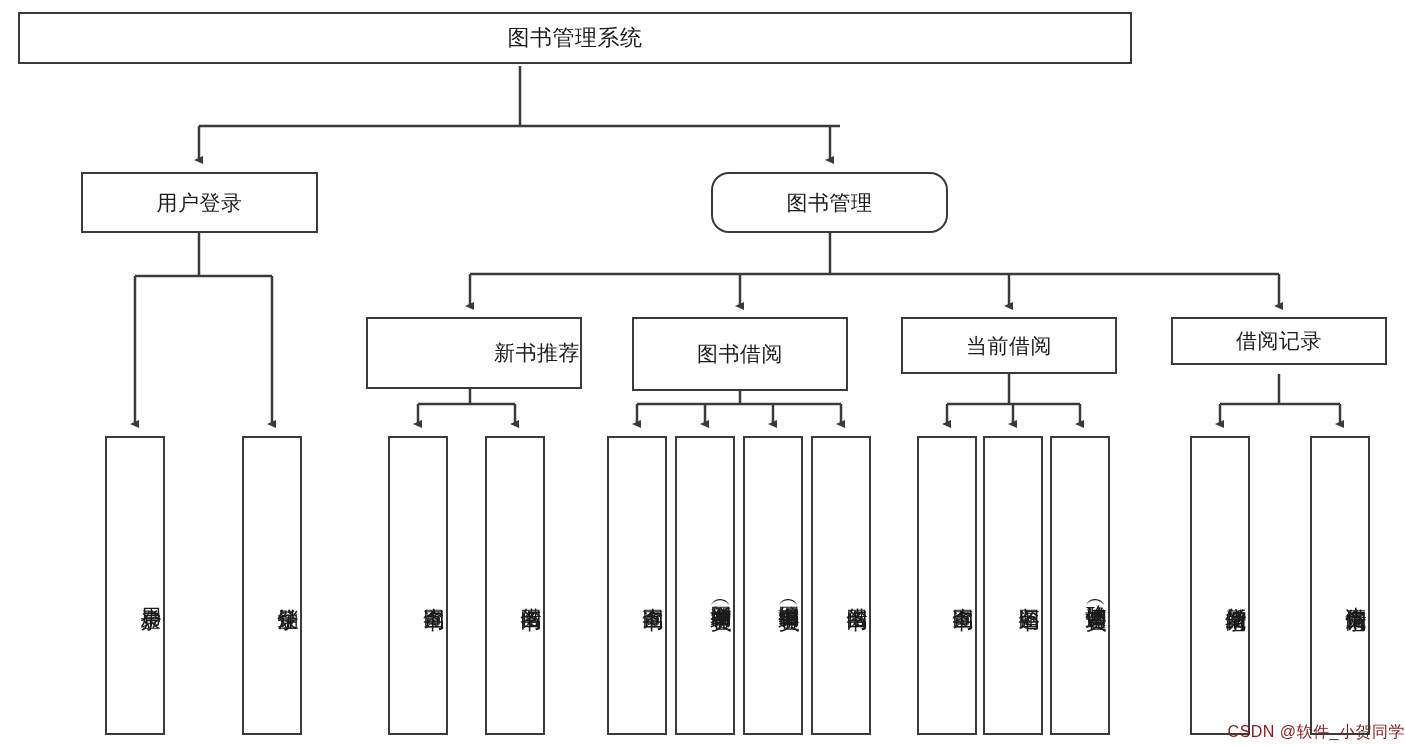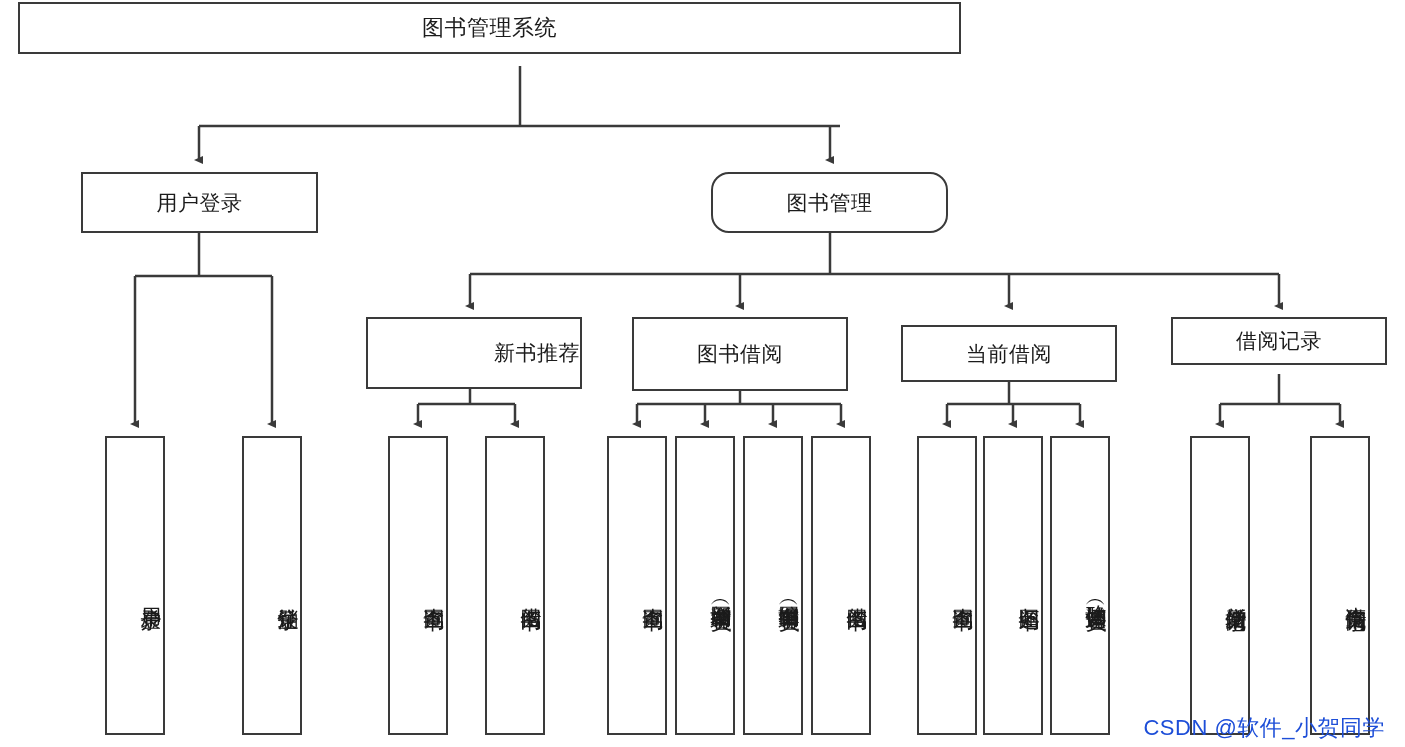--- a/index.html
+++ b/index.html
@@ -59,24 +59,24 @@
     white-space: nowrap;
   }
   .node .label {
     display: block;
   }
   #root-node {
     font-size: 22px;
   }
   .watermark {
     position: absolute;
-    right: 20px;
+    right: 0;
     bottom: 4px;
-    font-size: 22px;
-    color: #1d4ed8;
+    font-size: 16px;
+    color: #7f1d1d;
     letter-spacing: 0.5px;
     z-index: 5;
     white-space: nowrap;
   }
 </style>
 </head>
 <body>
 
 <div id="diagram-root">
 
@@ -123,38 +123,38 @@
       <path d="M1013,404 L1013,424" marker-end="url(#arrow)"></path>
       <path d="M1080,404 L1080,424" marker-end="url(#arrow)"></path>
 
       <path d="M1279,374 L1279,404"></path>
       <path d="M1220,404 L1340,404"></path>
       <path d="M1220,404 L1220,424" marker-end="url(#arrow)"></path>
       <path d="M1340,404 L1340,424" marker-end="url(#arrow)"></path>
     </g>
   </svg>
 
-  <div class="node horiz" id="root-node" style="left:18px; top:2px; width:943px; height:52px;text-align:center;">
+  <div class="node horiz" id="root-node" style="left:18px; top:12px; width:1114px; height:52px;text-align:center;">
     <span class="label">图书管理系统</span>
   </div>
 
   <div class="node horiz" style="left:81px; top:172px; width:237px; height:61px;">
     <span class="label">用户登录</span>
   </div>
   <div class="node horiz" style="left:711px; top:172px; width:237px; height:61px;border-radius:18px;">
     <span class="label">图书管理</span>
   </div>
 
   <div class="node horiz" style="left:366px; top:317px; width:216px; height:72px;justify-content:flex-end;">
     <span class="label">新书推荐</span>
   </div>
   <div class="node horiz" style="left:632px; top:317px; width:216px; height:74px;">
     <span class="label">图书借阅</span>
   </div>
-  <div class="node horiz" style="left:901px; top:317px; width:216px; height:57px;margin-top:8px;">
+  <div class="node horiz" style="left:901px; top:317px; width:216px; height:57px;">
     <span class="label">当前借阅</span>
   </div>
   <div class="node horiz" style="left:1171px; top:317px; width:216px; height:48px;">
     <span class="label">借阅记录</span>
   </div>
 
   <div class="node vert" style="left:105px; top:436px; width:60px; height:299px;">
     <span class="label">用户登录</span>
   </div>
   <div class="node vert" style="left:242px; top:436px; width:60px; height:299px;">

